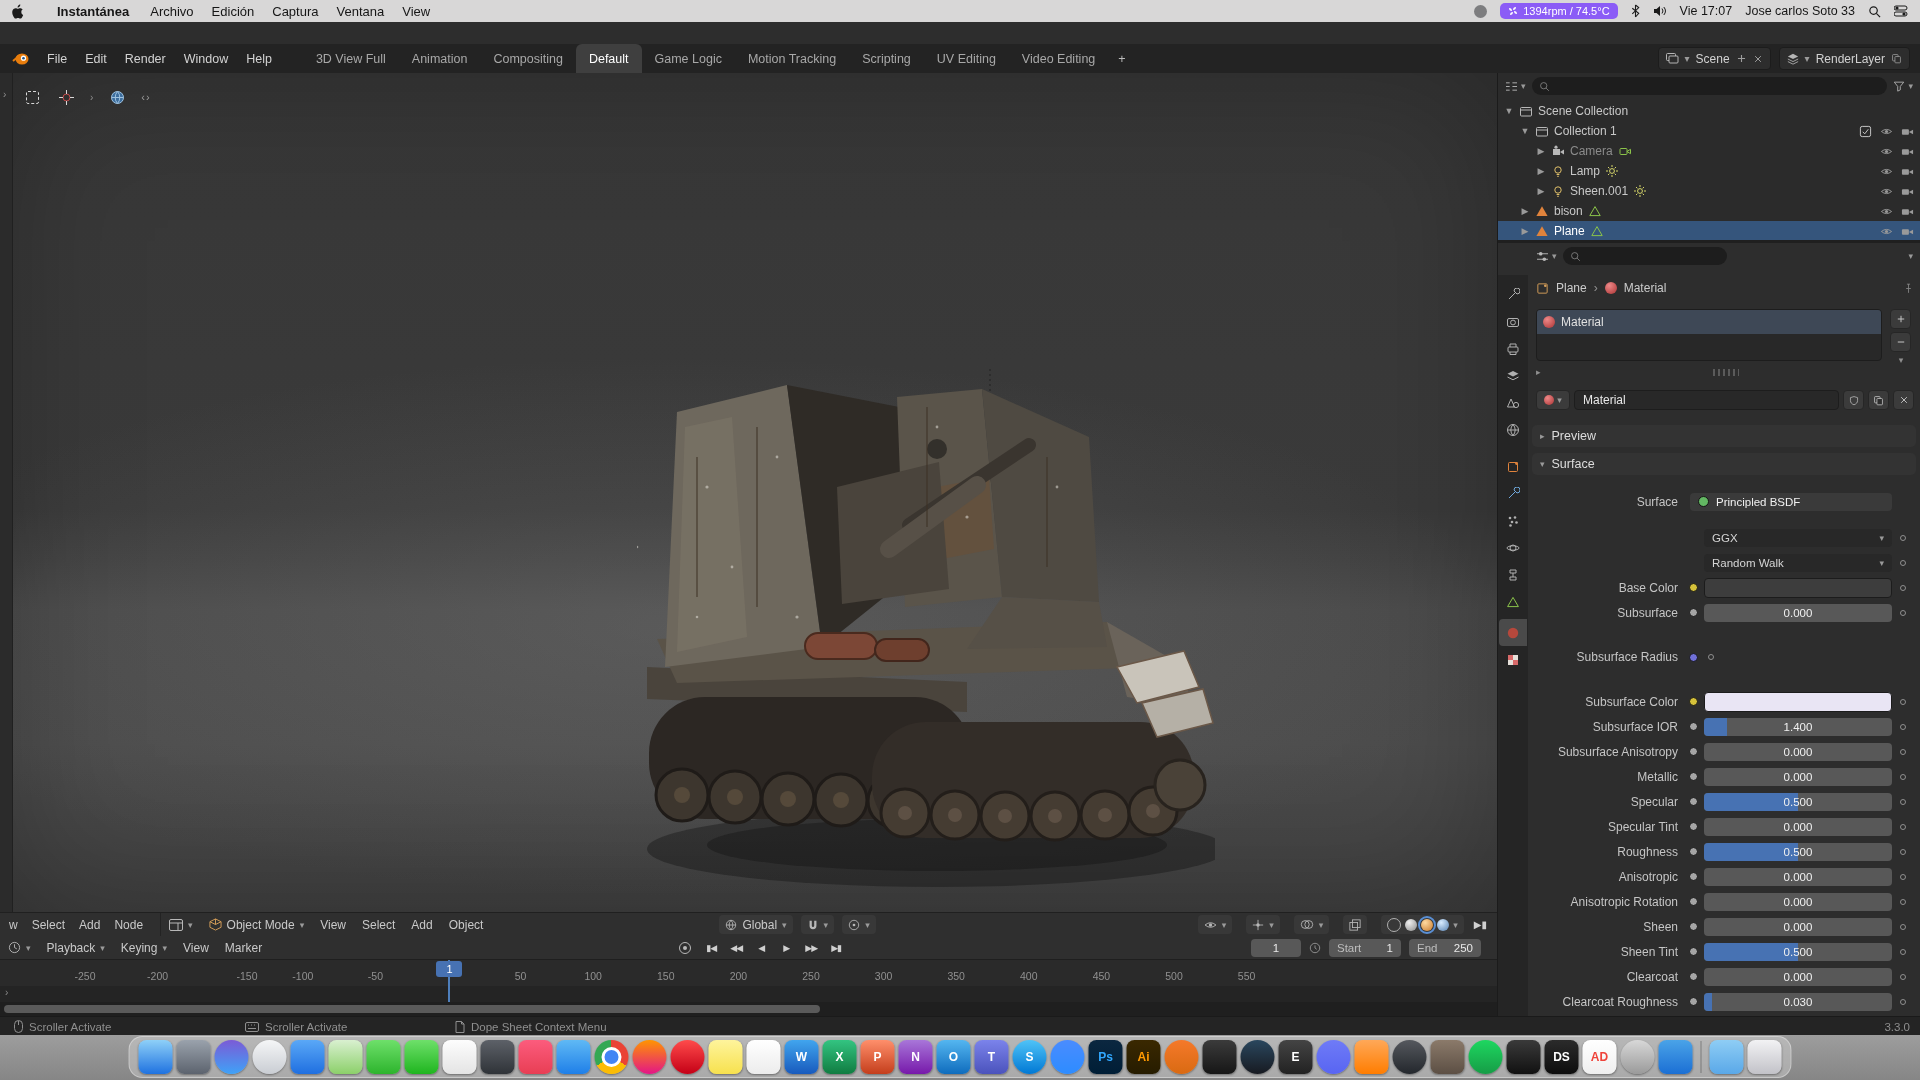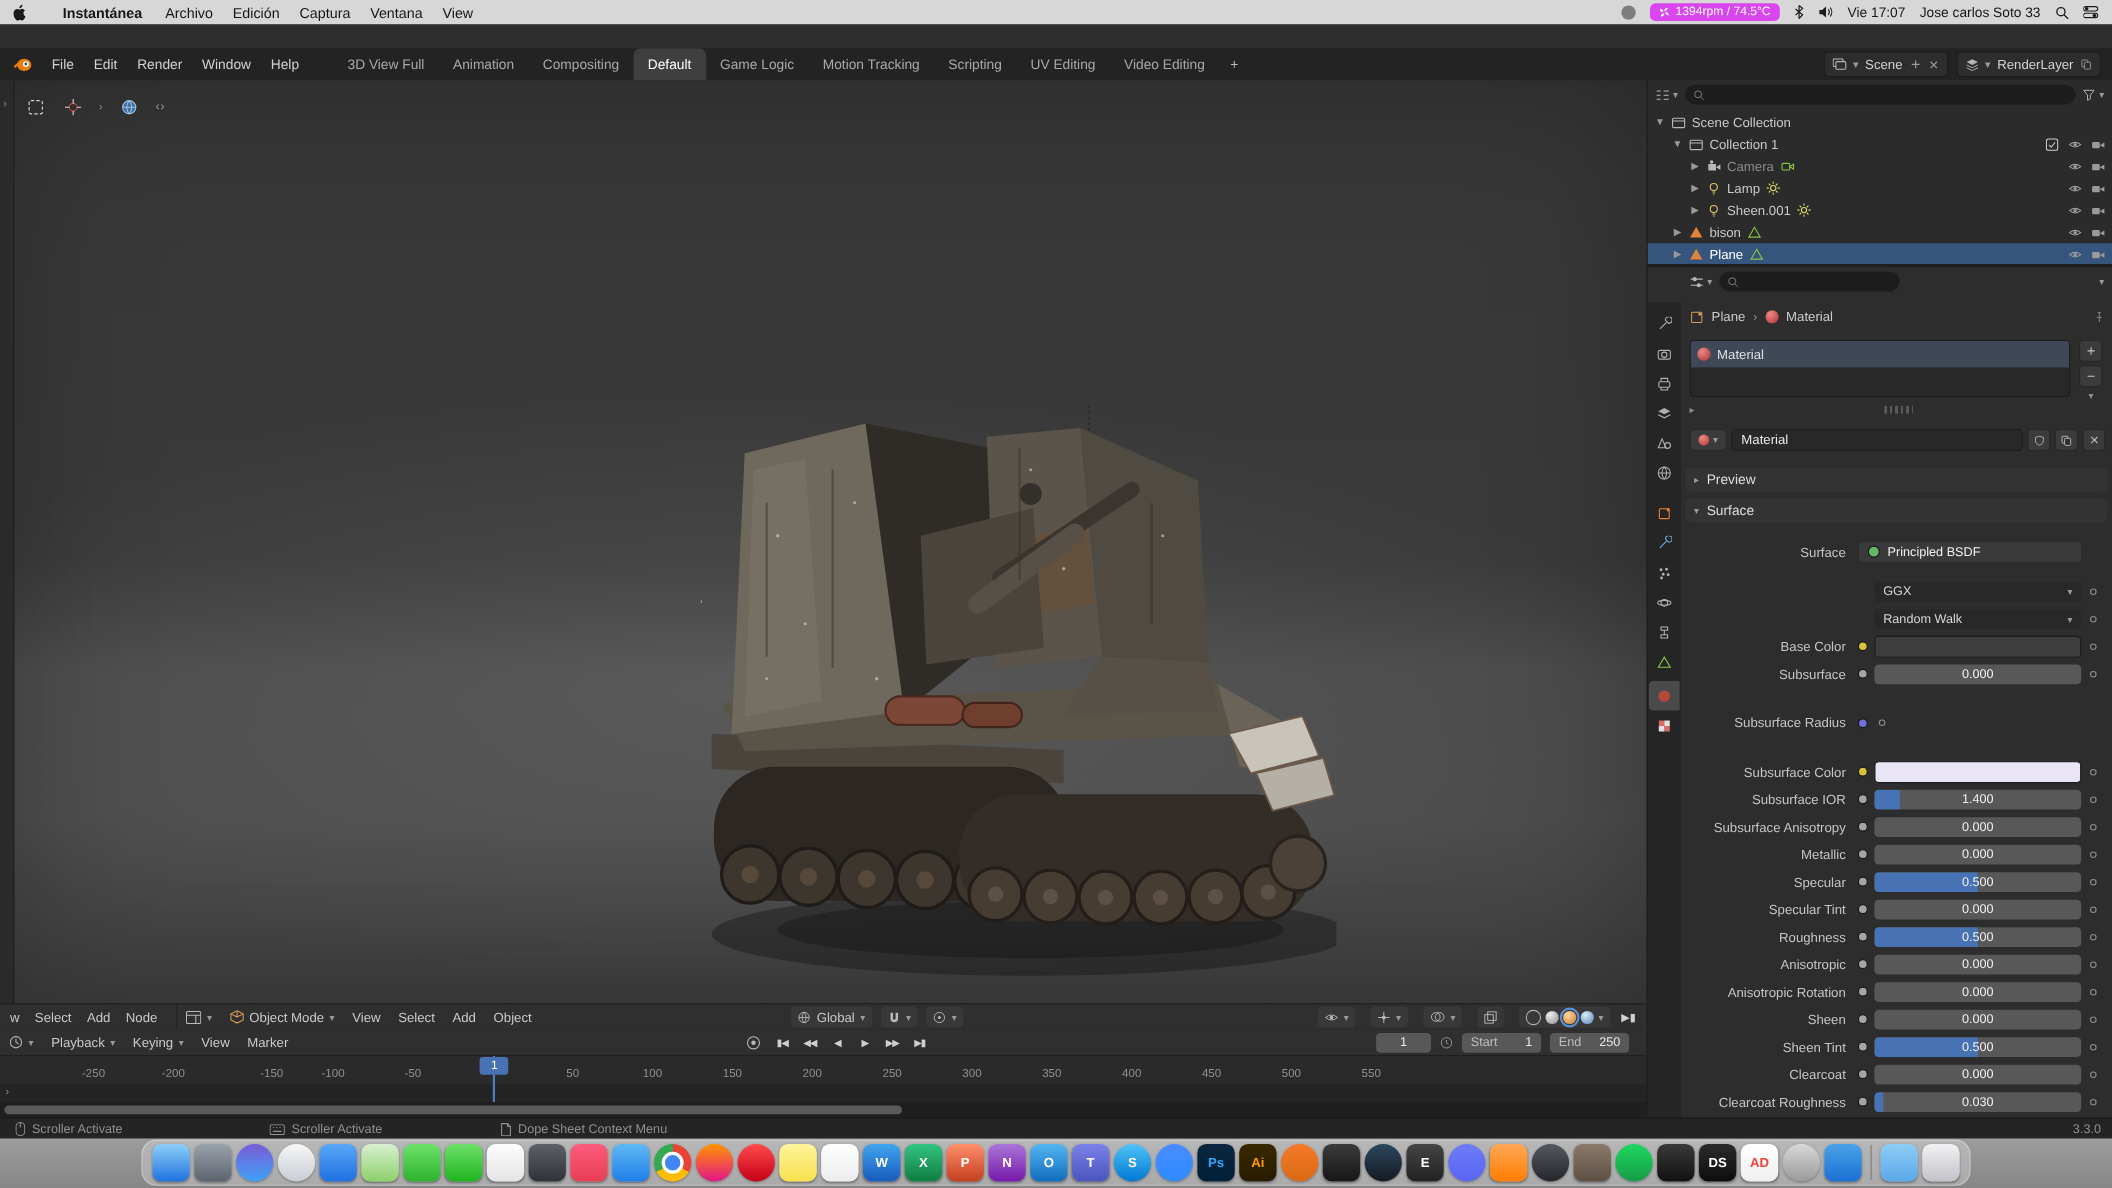--- a/index.html
+++ b/index.html
@@ -9,21 +9,21 @@
   .abs{position:absolute;}
   .flex{display:flex;align-items:center;}
   svg{display:block;}
 
   
   #menubar{left:0;top:0;width:1920px;height:22px;background:#d8d7d7;color:#161616;
     font-size:13px;display:flex;align-items:center;padding:0 12px;box-sizing:border-box;}
   .mb-app{font-weight:bold;margin:0 4px 0 24px;padding:0 8px;}
   .mb-item{padding:0 9px;}
   #mb-right{margin-left:auto;display:flex;align-items:center;gap:13px;}
-  .fanpill{background:#d946ef;color:#fff;font-size:11px;border-radius:5px;
+  .fanpill{background:#8b5cf6;color:#fff;font-size:11px;border-radius:5px;
     padding:2px 8px;display:flex;align-items:center;gap:5px;}
   .mb-stat{font-size:12.5px;}
 
   
   #titlebar{left:0;top:22px;width:1920px;height:22px;background:#d2d0d1;border-bottom:1px solid #aeacad;
     display:flex;align-items:center;justify-content:center;font-size:12.5px;color:#4a4a4a;box-sizing:border-box;}
   .tl{position:absolute;top:5px;width:12px;height:12px;border-radius:50%;background:#c2c0c1;border:1px solid #adabac;box-sizing:border-box;}
   #titlebar .doc-ic{width:12px;height:12px;border-radius:3px;background:radial-gradient(circle at 35% 35%,#ffb25e,#e87d0d);margin-right:6px;}
 
   

